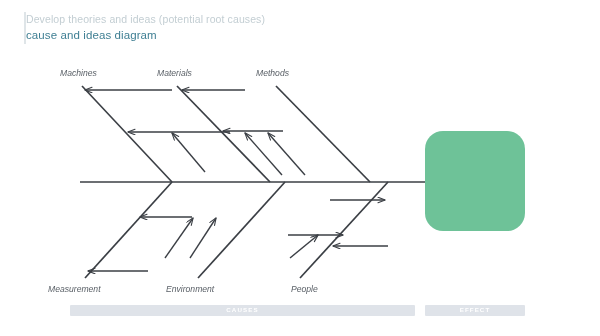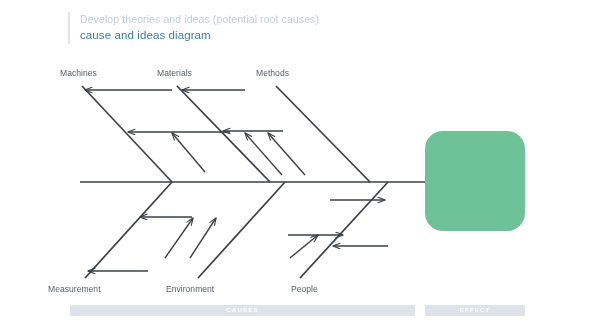--- a/index.html
+++ b/index.html
@@ -21,24 +21,22 @@
     width: 600px;
     height: 336px;
     background: #ffffff;
   }
 
   
   #header {
     position: absolute;
     left: 24px;
     top: 12px;
-    padding-left: 10px;
     border-left: 2px solid #dfe5e8;
     line-height: 1.35;
-    margin-left: 44px;
   }
   #header-eyebrow {
     font-size: 10.5px;
     color: #c3ced3;
     letter-spacing: 0.1px;
     white-space: nowrap;
   }
   #header-title {
     font-size: 11.5px;
     color: #3f7f93;
@@ -47,20 +45,21 @@
     margin-top: 2px;
   }
 
   
   #diagram {
     position: absolute;
     left: 0;
     top: 0;
     width: 600px;
     height: 236px;
+    font-style: italic;
   }
   svg { display: block; }
   .bone-label {
     font-family: "Liberation Sans", sans-serif;
     font-size: 8.6px;
     fill: #5a6067;
   }
 
   
   .footer-bar {

